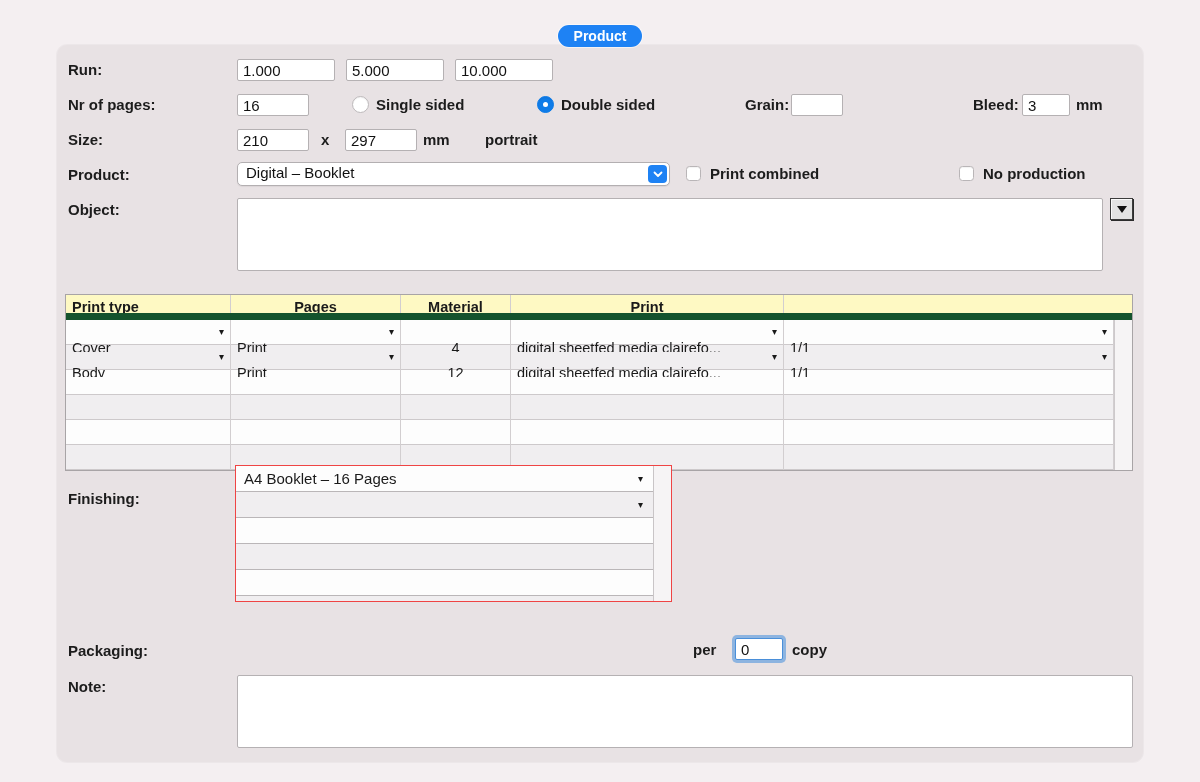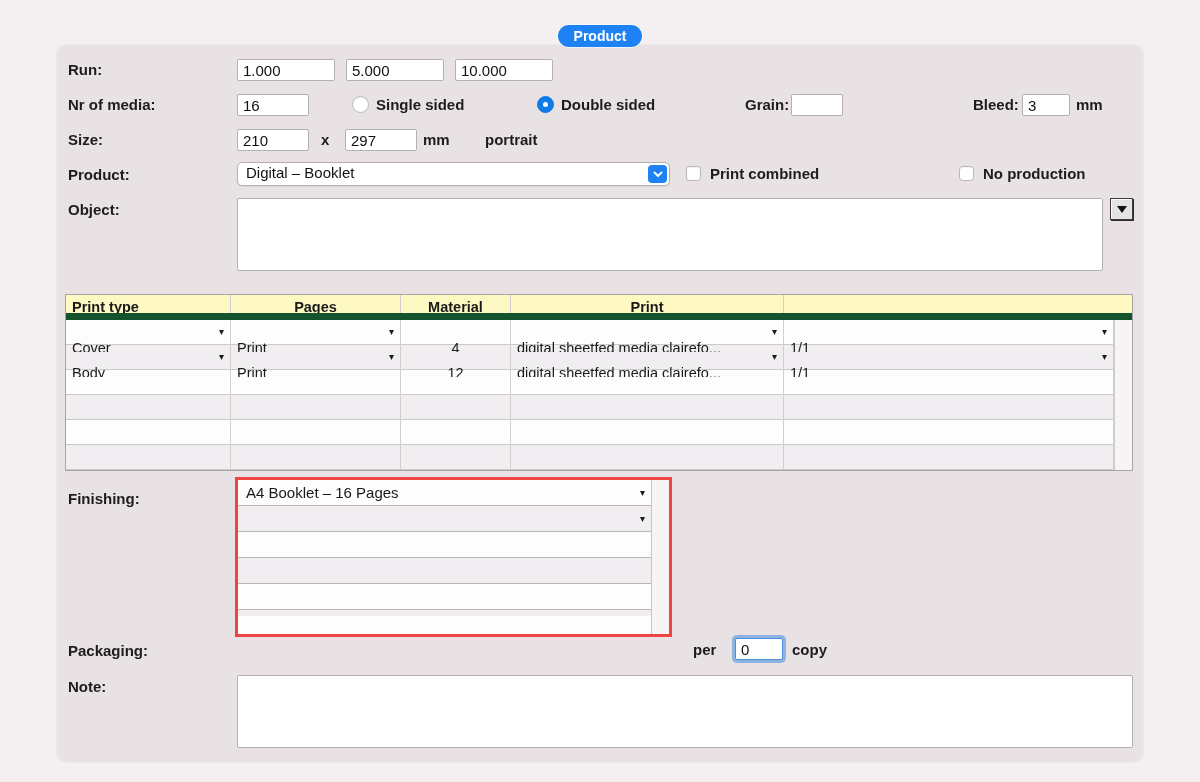--- a/index.html
+++ b/index.html
@@ -85,22 +85,22 @@
     border-right:1px solid #d2ced0; overflow:hidden; white-space:nowrap; }
   .tcell.center { text-align:center; }
   .scroll-track {
     position:absolute; right:0; top:25px; bottom:0; width:18px;
     background:#f6f4f5; border-left:1px solid #cdc9cb;
   }
   .dd-arrow { position:absolute; right:6px; top:0; line-height:24px; font-size:10px; color:#1a1a1a; }
   .dd-arrow::before { content:"▾"; }
   
   .fin-box {
-    position:absolute; left:178px; top:432px; width:437px; height:160px;
-    border:3px solid #ef4444; background:#fdfdfd; overflow:hidden;
+    position:absolute; left:178px; top:420px; width:437px; height:137px;
+    border:1px solid #ef4444; background:#fdfdfd; overflow:hidden;
   }
   .fin-track { position:absolute; right:0; top:0; bottom:0; width:18px;
     background:#f6f4f5; border-left:1px solid #c9c5c7; }
   .fin-row { position:relative; width:417px; height:26px; background:#fdfdfd;
     border-bottom:1px solid #bab6b8; font-size:15px; line-height:25px; padding:0 8px;
     overflow:hidden; white-space:nowrap; }
   .fin-row.alt { background:#f0eef0; }
   .fin-row .dd-arrow { line-height:25px; right:10px; }
   .fin-sliver { width:417px; height:6px; background:#f0eef0; }
   
@@ -118,21 +118,21 @@
 
 <div class="tab-pill">Product</div>
 
 <div class="panel">
 
   <div class="lbl" style="left:11px; top:16px;">Run:</div>
   <input class="txt-input" style="left: 180px; top: 14px; width: 98px;" value="1.000">
   <input class="txt-input" style="left: 289px; top: 14px; width: 98px;" value="5.000">
   <input class="txt-input" style="left: 398px; top: 14px; width: 98px;" value="10.000">
 
-  <div class="lbl" style="left:11px; top:51px;">Nr of media:</div>
+  <div class="lbl" style="left:11px; top:51px;">Nr of pages:</div>
   <input class="txt-input" style="left: 180px; top: 49px; width: 72px;" value="16">
   <span class="radio" style="left:295px; top:51px;"></span>
   <div class="lbl" style="left:319px; top:51px;">Single sided</div>
   <span class="radio checked" style="left:480px; top:51px;"></span>
   <div class="lbl" style="left:504px; top:51px;">Double sided</div>
   <div class="lbl" style="left:688px; top:51px;">Grain:</div>
   <input class="txt-input" style="left: 734px; top: 49px; width: 52px;" value="">
   <div class="lbl" style="left:916px; top:51px;">Bleed:</div>
   <input class="txt-input" style="left: 965px; top: 49px; width: 48px;" value="3">
   <div class="lbl" style="left:1019px; top:51px;">mm</div>

